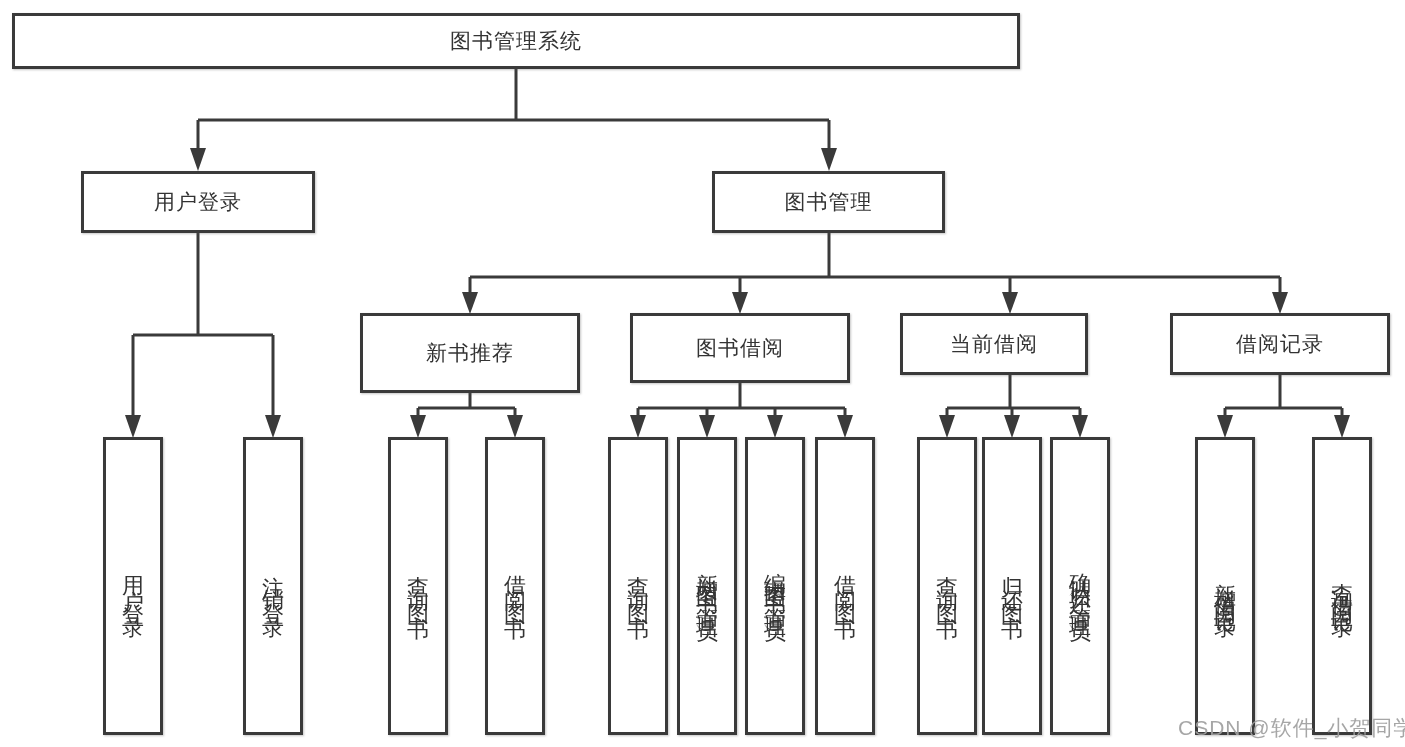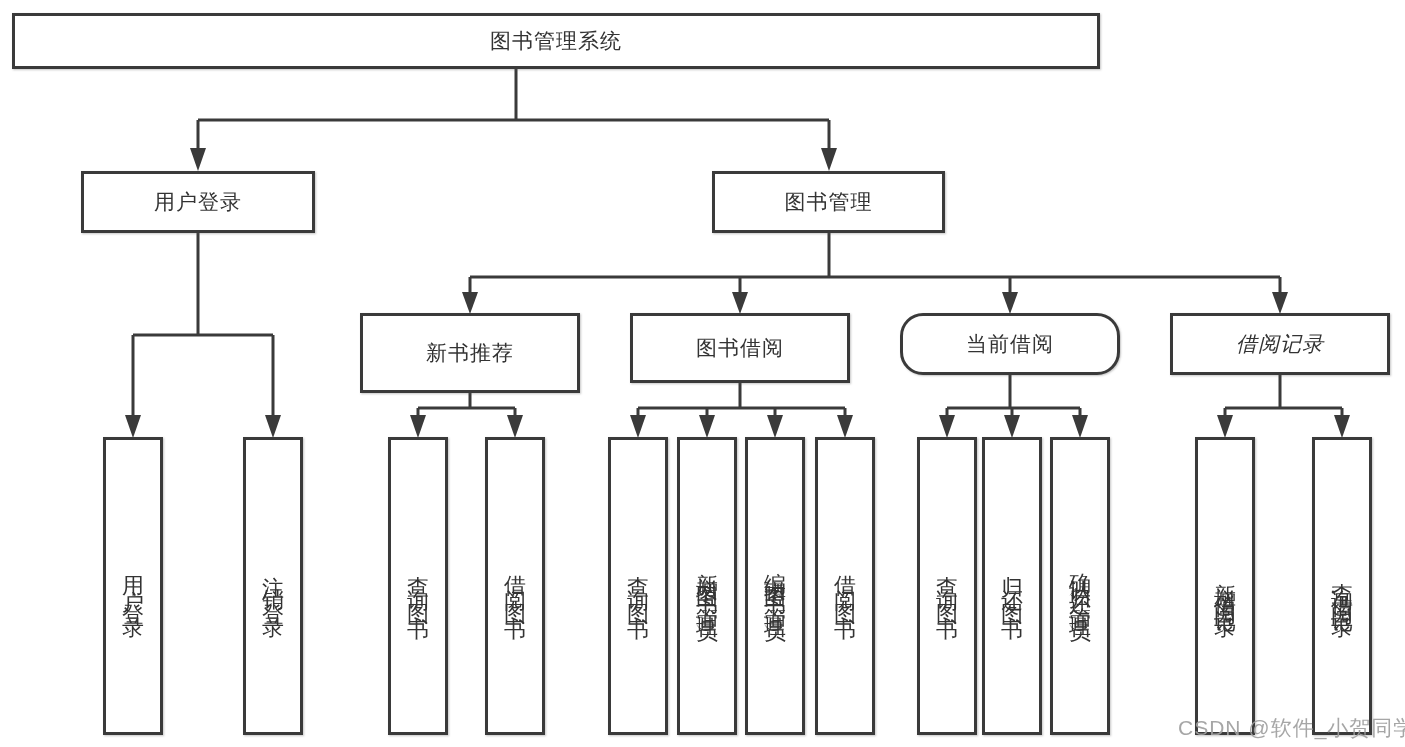--- a/index.html
+++ b/index.html
@@ -38,29 +38,29 @@
   .node.v span {
     writing-mode: vertical-rl;
     text-orientation: mixed;
     font-size: 22px;
     color: #333333;
     line-height: 1;
   }
   .node.v.short span { letter-spacing: 14px; }
   .node.v.long  span { letter-spacing: 7px; }
   
-  .n-root      { left: 12px;   top: 13px;  width: 1088px; height: 56px; }
+  .n-root      { left: 12px;   top: 13px;  width: 1008px; height: 56px; }
   
   .n-userlogin { left: 81px;   top: 171px; width: 234px;  height: 62px; }
   .n-bookmgmt  { left: 712px;  top: 171px; width: 233px;  height: 62px; text-align: right; }
   
   .n-rec       { left: 360px;  top: 313px; width: 220px;  height: 80px; }
   .n-borrow    { left: 630px;  top: 313px; width: 220px;  height: 70px; }
-  .n-current   { left: 900px;  top: 313px; width: 220px;  height: 62px; border-radius: 23px; }
-  .n-records   { left: 1170px; top: 313px; width: 220px;  height: 62px; font-style: italic; }
+  .n-current   { left: 900px;  top: 313px; width: 188px;  height: 62px; }
+  .n-records   { left: 1170px; top: 313px; width: 220px;  height: 62px; }
   
   .leaf { top: 437px; width: 60px; height: 298px; }
   .n-g1b1 { left: 103px; }  .n-g1b2 { left: 243px; }
   .n-g2b1 { left: 388px; }  .n-g2b2 { left: 485px; }
   .n-g3b1 { left: 608px; }  .n-g3b2 { left: 677px; }
   .n-g3b3 { left: 745px; }  .n-g3b4 { left: 815px; }
   .n-g4b1 { left: 917px; }  .n-g4b2 { left: 982px; }  .n-g4b3 { left: 1050px; }
   .n-g5b1 { left: 1195px; } .n-g5b2 { left: 1312px; }
   .watermark {
     position: absolute;

